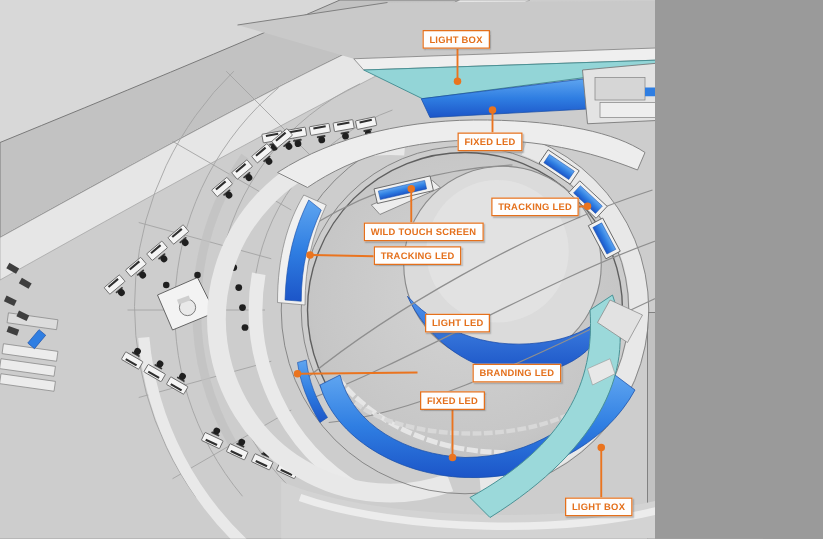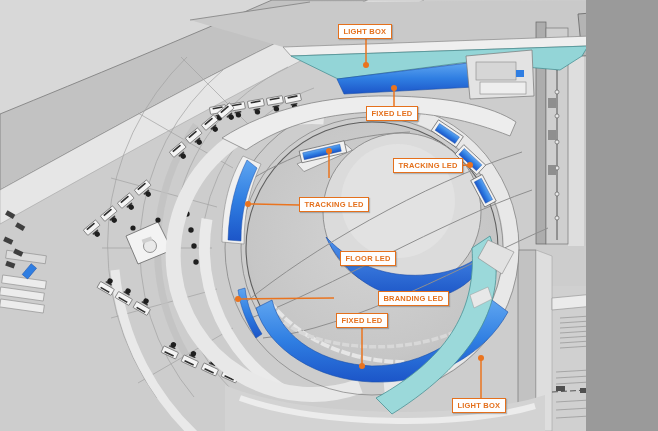--- a/index.html
+++ b/index.html
@@ -1,17 +1,17 @@
 <!DOCTYPE html>
 <html><head>
 <meta charset="utf-8">
 <style>
   html,body{margin:0;padding:0;background:#9a9a9a;}
   .stage{
-    position:relative;width:586px;height:431px;overflow:hidden;
+    position:relative;width:524px;height:431px;overflow:hidden;
     background:#cdcdcd;font-family:"Liberation Sans",sans-serif;
   }
   .stage svg{position:absolute;left:0;top:0;}
   .lbl{
     position:absolute;
     background:#fefefe;
     border:1.3px solid #e4701c;
     color:#e4701c;
     font-weight:bold;
     font-size:7.5px;
@@ -334,19 +334,20 @@
     <g>
           <line x1="481" y1="398" x2="481" y2="360"></line>
           <circle cx="481" cy="358" r="3" fill="#ea741f" stroke="none"></circle>
         </g>
   </g>
 </svg>
 
 <div class="lbl" style="left:338px;top:24px;">LIGHT BOX</div>
 <div class="lbl" style="left:366px;top:106px;">FIXED LED</div>
 <div class="lbl" style="left:393px;top:158px;">TRACKING LED</div>
+<div class="lbl" style="left:291px;top:178px;">WILD TOUCH SCREEN</div>
 <div class="lbl" style="left:299px;top:197px;">TRACKING LED</div>
-<div class="lbl" style="left:340px;top:251px;">FLOOR LED</div>
+<div class="lbl" style="left:340px;top:251px;">LIGHT LED</div>
 <div class="lbl" style="left:334px;top:291px;margin-left:44px;">BRANDING LED</div>
 <div class="lbl" style="left:336px;top:313px;">FIXED LED</div>
 <div class="lbl" style="left:452px;top:398px;">LIGHT BOX</div>
 
 </div>
 
 </body></html>

